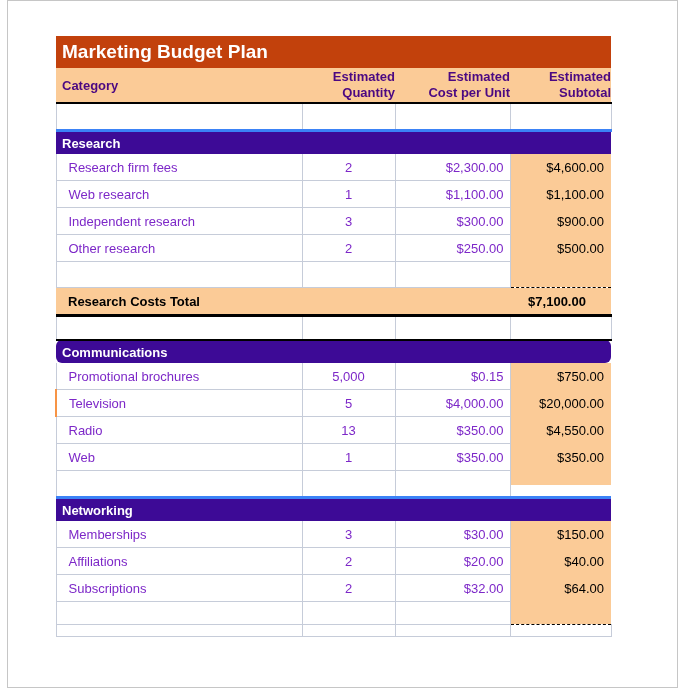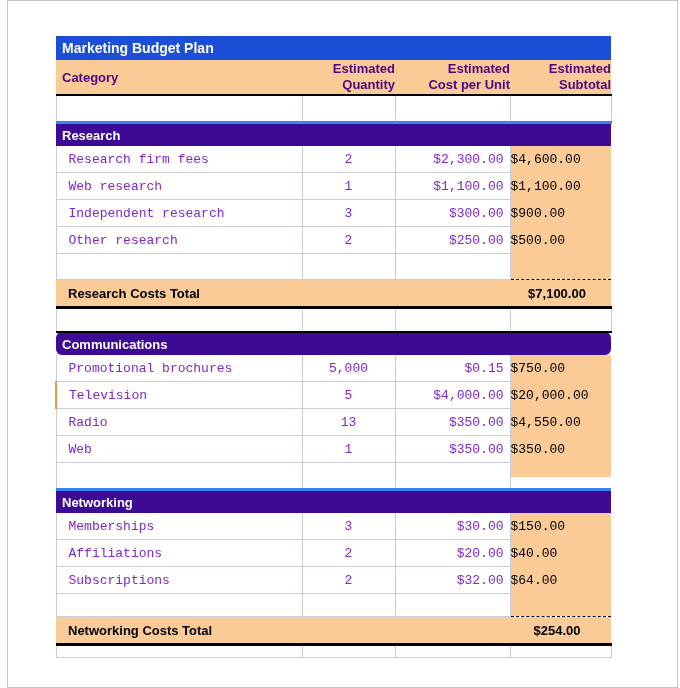--- a/index.html
+++ b/index.html
@@ -8,37 +8,37 @@
   #frame{position:absolute;left:7px;top:0;width:669px;height:686px;border:1px solid #c6c6c6;}
   table{border-collapse:collapse;table-layout:fixed;position:absolute;left:55px;top:36px;width:555px;}
   td{padding:0;margin:0;font-size:13px;white-space:nowrap;overflow:hidden;vertical-align:middle;}
   col.c1{width:246px;} col.c2{width:93px;} col.c3{width:115px;} col.c4{width:101px;}
 
   
   .g{border-right:1px solid #c6ccd9;border-bottom:1px solid #c6ccd9;}
   .gl{border-left:1px solid #c6ccd9;}
 
   
-  .r-title td{height:24px;background:#1d4ed8;color:#ffffff;font-weight:bold;
-              font-size:14px;padding-left:6px;}
+  .r-title td{height:32px;background:#c2410c;color:#ffffff;font-weight:bold;
+              font-size:19px;padding-left:6px;}
   .r-head td{height:34px;background:#fbcb97;color:#4b0882;font-weight:bold;
              border-bottom:2px solid #000;}
   .r-head .c-cat{padding-left:6px;text-align:left;}
   .r-head .c-mid{text-align:right;line-height:16px;}
   .r-empty td{height:25px;background:#ffffff;}
   .r-empty.short td{height:22px;}
   .r-empty.tiny td{height:11px;}
   .r-band td{height:22px;background:#3d0a96;color:#ffffff;font-weight:bold;padding-left:6px;}
   .bt3 td{border-top:3px solid #3b82f6;}
   .bt2 td{border-top:2px solid #000;border-radius:6px;}
-  .r-data td{height:26px;color:#7d28c8;background:#ffffff;font-family:Liberation Mono, monospace;}
+  .r-data td{height:26px;color:#7d28c8;background:#ffffff;}
   .cat{padding-left:12px;text-align:left;}
   .qty{text-align:center;}
   .cost{text-align:right;padding-right:6px;}
-  .sub{background:#fbcb97 !important;color:#000 !important;text-align:left;padding-right:7px;}
+  .sub{background:#fbcb97 !important;color:#000 !important;text-align:right;padding-right:7px;}
   .sub-half{background:linear-gradient(to bottom,#fbcb97 0 55%,#ffffff 55%) !important;}
   .dash{border-bottom:1px dashed #000;}
   .r-total td{height:26px;background:#fbcb97;color:#000;font-weight:bold;border-bottom:3px solid #000;}
   .r-total .tlab{padding-left:12px;text-align:left;}
   .r-total .tval{text-align:center;padding-right:7px;}
   .mark{border-left:2px solid #f79445 !important;}
 </style>
 </head>
 <body>
 
@@ -181,24 +181,20 @@
       <td class="qty g">2</td>
       <td class="cost g">$32.00</td>
       <td class="sub">$64.00</td>
     </tr>
     <tr class="r-empty short">
       <td class="g gl"></td>
       <td class="g"></td>
       <td class="g"></td>
       <td class="sub dash"></td>
     </tr>
-    <tr class="r-total">
-      <td colspan="3" class="tlab">Networking Costs Total</td>
-      <td class="tval">$254.00</td>
-    </tr>
 
     <tr class="r-empty tiny">
       <td class="g gl"></td>
       <td class="g"></td>
       <td class="g"></td>
       <td class="g"></td>
     </tr>
   </tbody>
     </table>
 </div>

